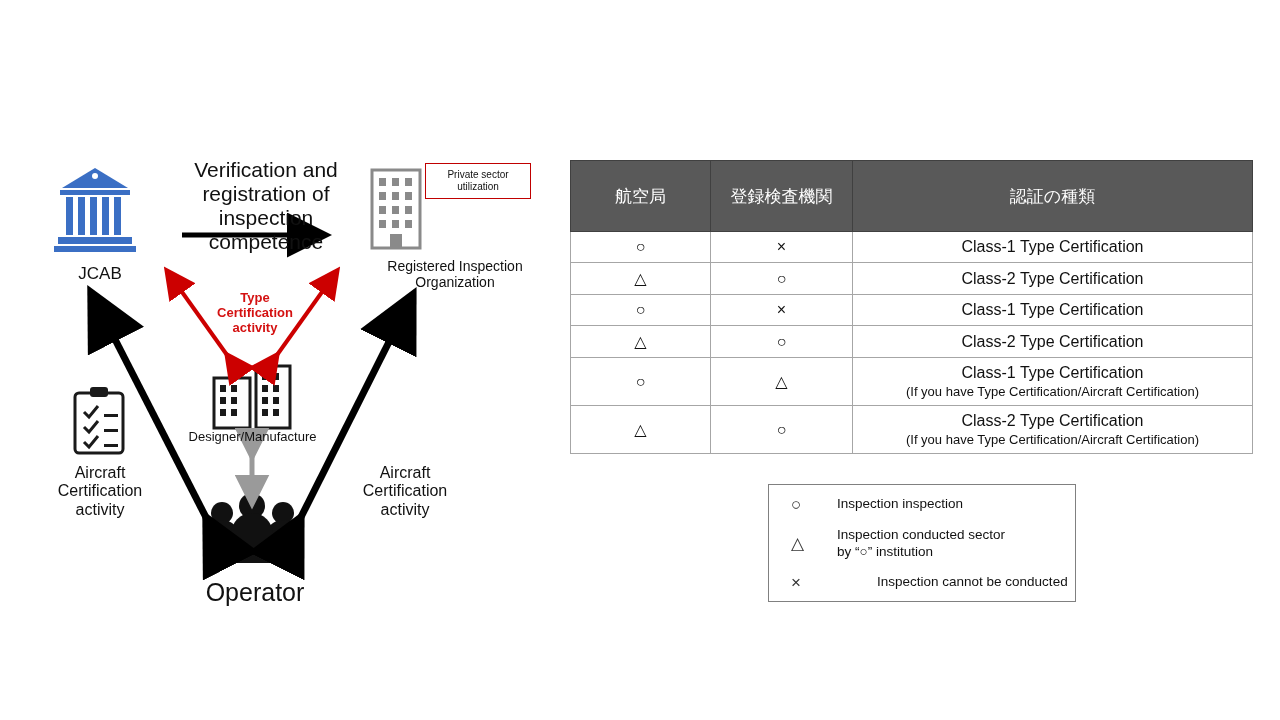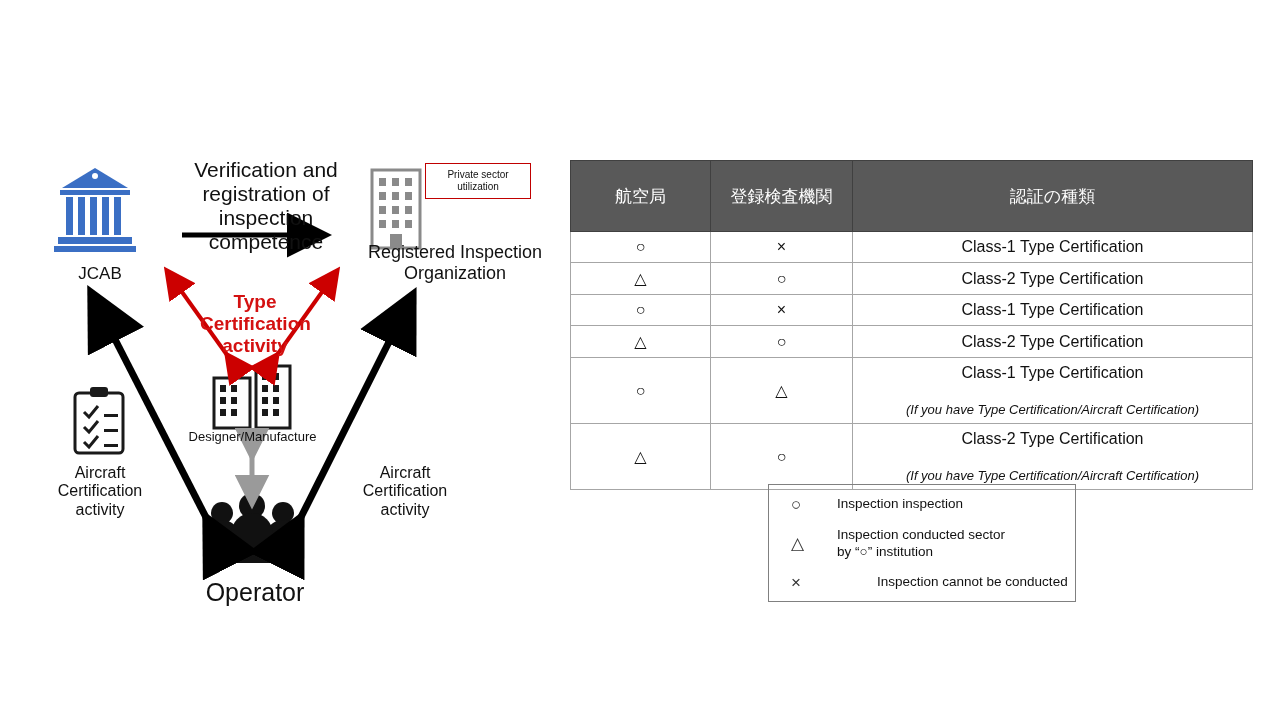--- a/index.html
+++ b/index.html
@@ -37,23 +37,23 @@
   }
 
   #jcab-label {
     left: 20px;
     top: 264px;
     width: 160px;
     font-size: 17px;
   }
   #rio-label {
     left: 345px;
-    top: 242px;
+    top: 258px;
     width: 220px;
-    font-size: 18px;
+    font-size: 14px;
   }
   #operator-label {
     left: 160px;
     top: 578px;
     width: 190px;
     font-size: 25px;
   }
   #designer-label {
     left: 170px;
     top: 430px;
@@ -63,21 +63,21 @@
   #verification-label {
     left: 171px;
     top: 158px;
     width: 190px;
     font-size: 21px;
   }
   #type-cert-label {
     left: 200px;
     top: 291px;
     width: 110px;
-    font-size: 19px;
+    font-size: 13px;
     color: #d41111;
     font-weight: bold;
   }
   #left-activity-label {
     left: 30px;
     top: 464px;
     width: 140px;
     font-size: 16px;
   }
   #right-activity-label {
@@ -133,22 +133,21 @@
     color: #111;
     padding: 6px 4px;
   }
   td.mark {
     font-size: 15px;
     color: #444;
   }
   .sub {
     font-size: 13px;
     display: block;
-    margin-top: 20px;
-    font-style: italic;
+    margin-top: 2px;
   }
   col.c1 { width: 140px; }
   col.c2 { width: 142px; }
   col.c3 { width: 400px; }
 
   
   #legend {
     position: absolute;
     left: 768px;
     top: 484px;

